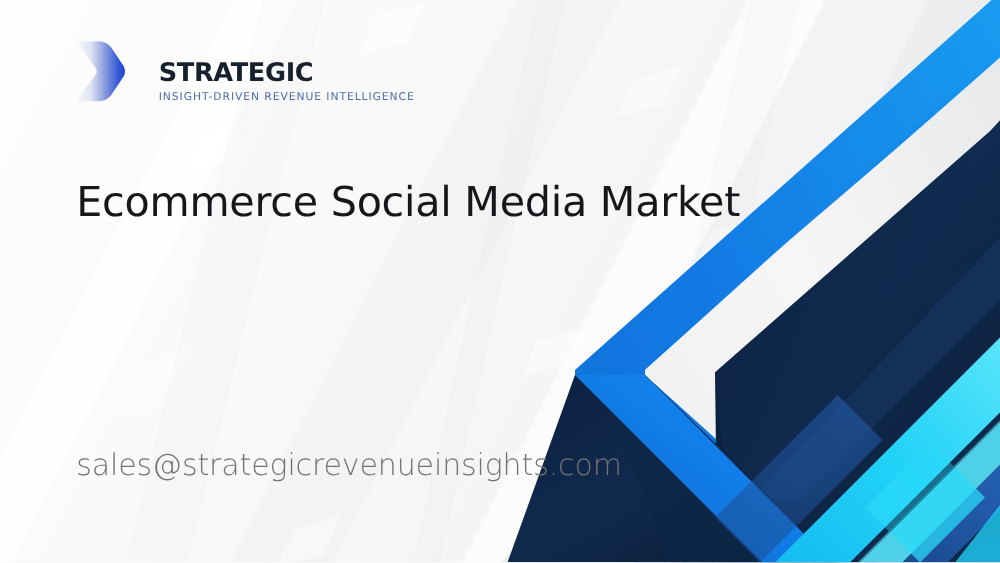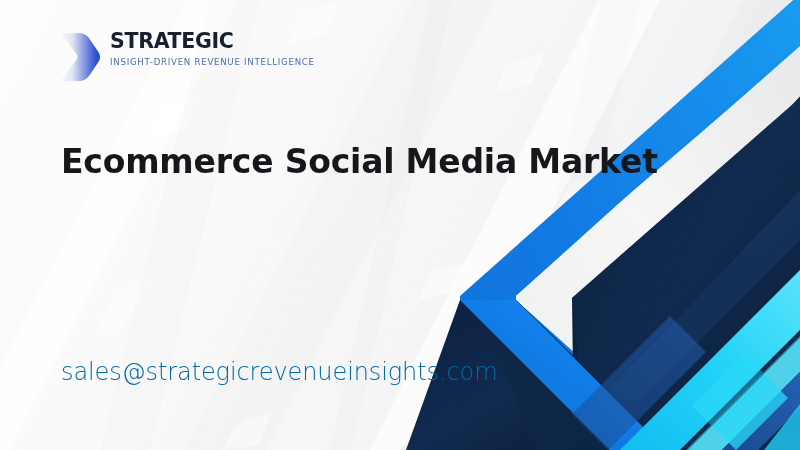--- a/index.html
+++ b/index.html
@@ -46,22 +46,22 @@
     width: 460px;
     height: 450px;
   }
 
   
   .logo {
     position: absolute;
     left: 59px;
     top: 31px;
     display: flex;
-    align-items: flex-start;
-    gap: 9px;
+    align-items: flex-end;
+    gap: 26px;
   }
   .logo-mark { width: 42px; height: 52px; display: block; flex: none; }
   .logo-text { display: flex; flex-direction: column; }
   .logo-word {
     font-family: "DejaVu Sans", "Liberation Sans", sans-serif;
     font-weight: bold;
     font-size: 20.5px;
     line-height: 20.5px;
     letter-spacing: -0.3px;
     color: #17212e;
@@ -78,36 +78,36 @@
     color: #4a6ea8;
     white-space: nowrap;
   }
 
   
   .headline {
     position: absolute;
     left: 61px;
     top: 142px;
     font-family: "DejaVu Sans", "Liberation Sans", sans-serif;
-    font-weight: 700;
+    font-weight: 400;
     font-size: 33px;
     line-height: 40px;
     color: #16171a;
     letter-spacing: -0.2px;
     white-space: nowrap;
   }
   .contact {
     position: absolute;
     left: 61px;
     top: 357px;
     font-family: "DejaVu Sans", "Liberation Sans", sans-serif;
     font-weight: 300;
     font-size: 24px;
     line-height: 30px;
-    color: #0369a1;
+    color: #737373;
     letter-spacing: -0.1px;
     white-space: nowrap;
   }
 </style>
 </head>
 <body>
 
 <div id="slide">
 
   <div class="bg-base"></div>

